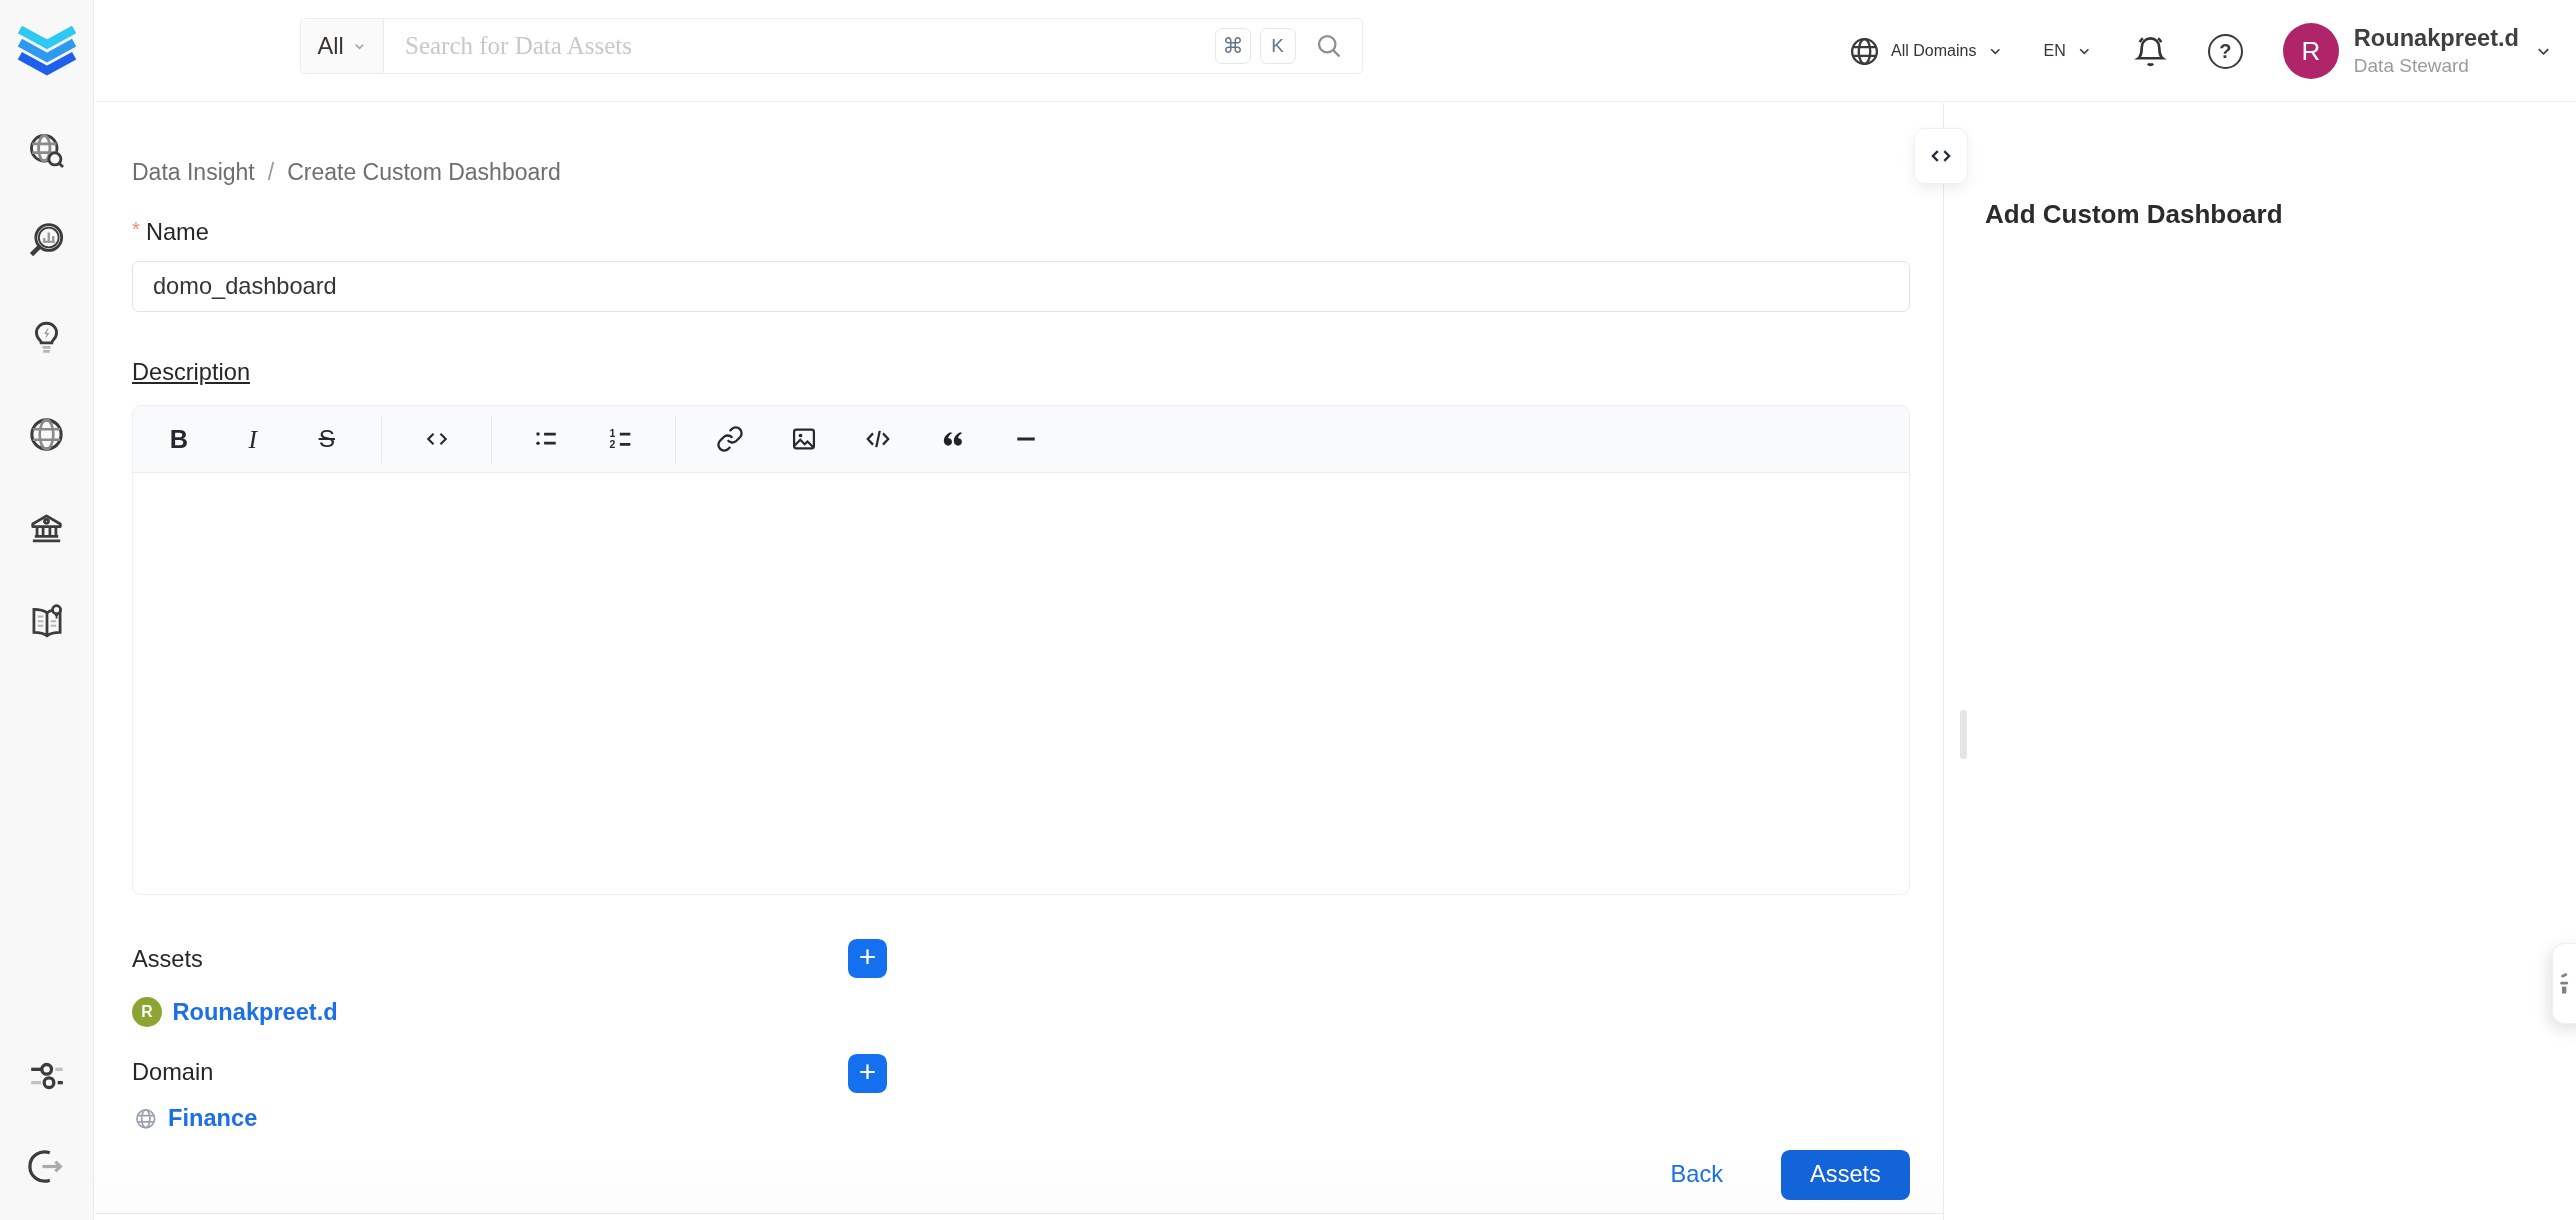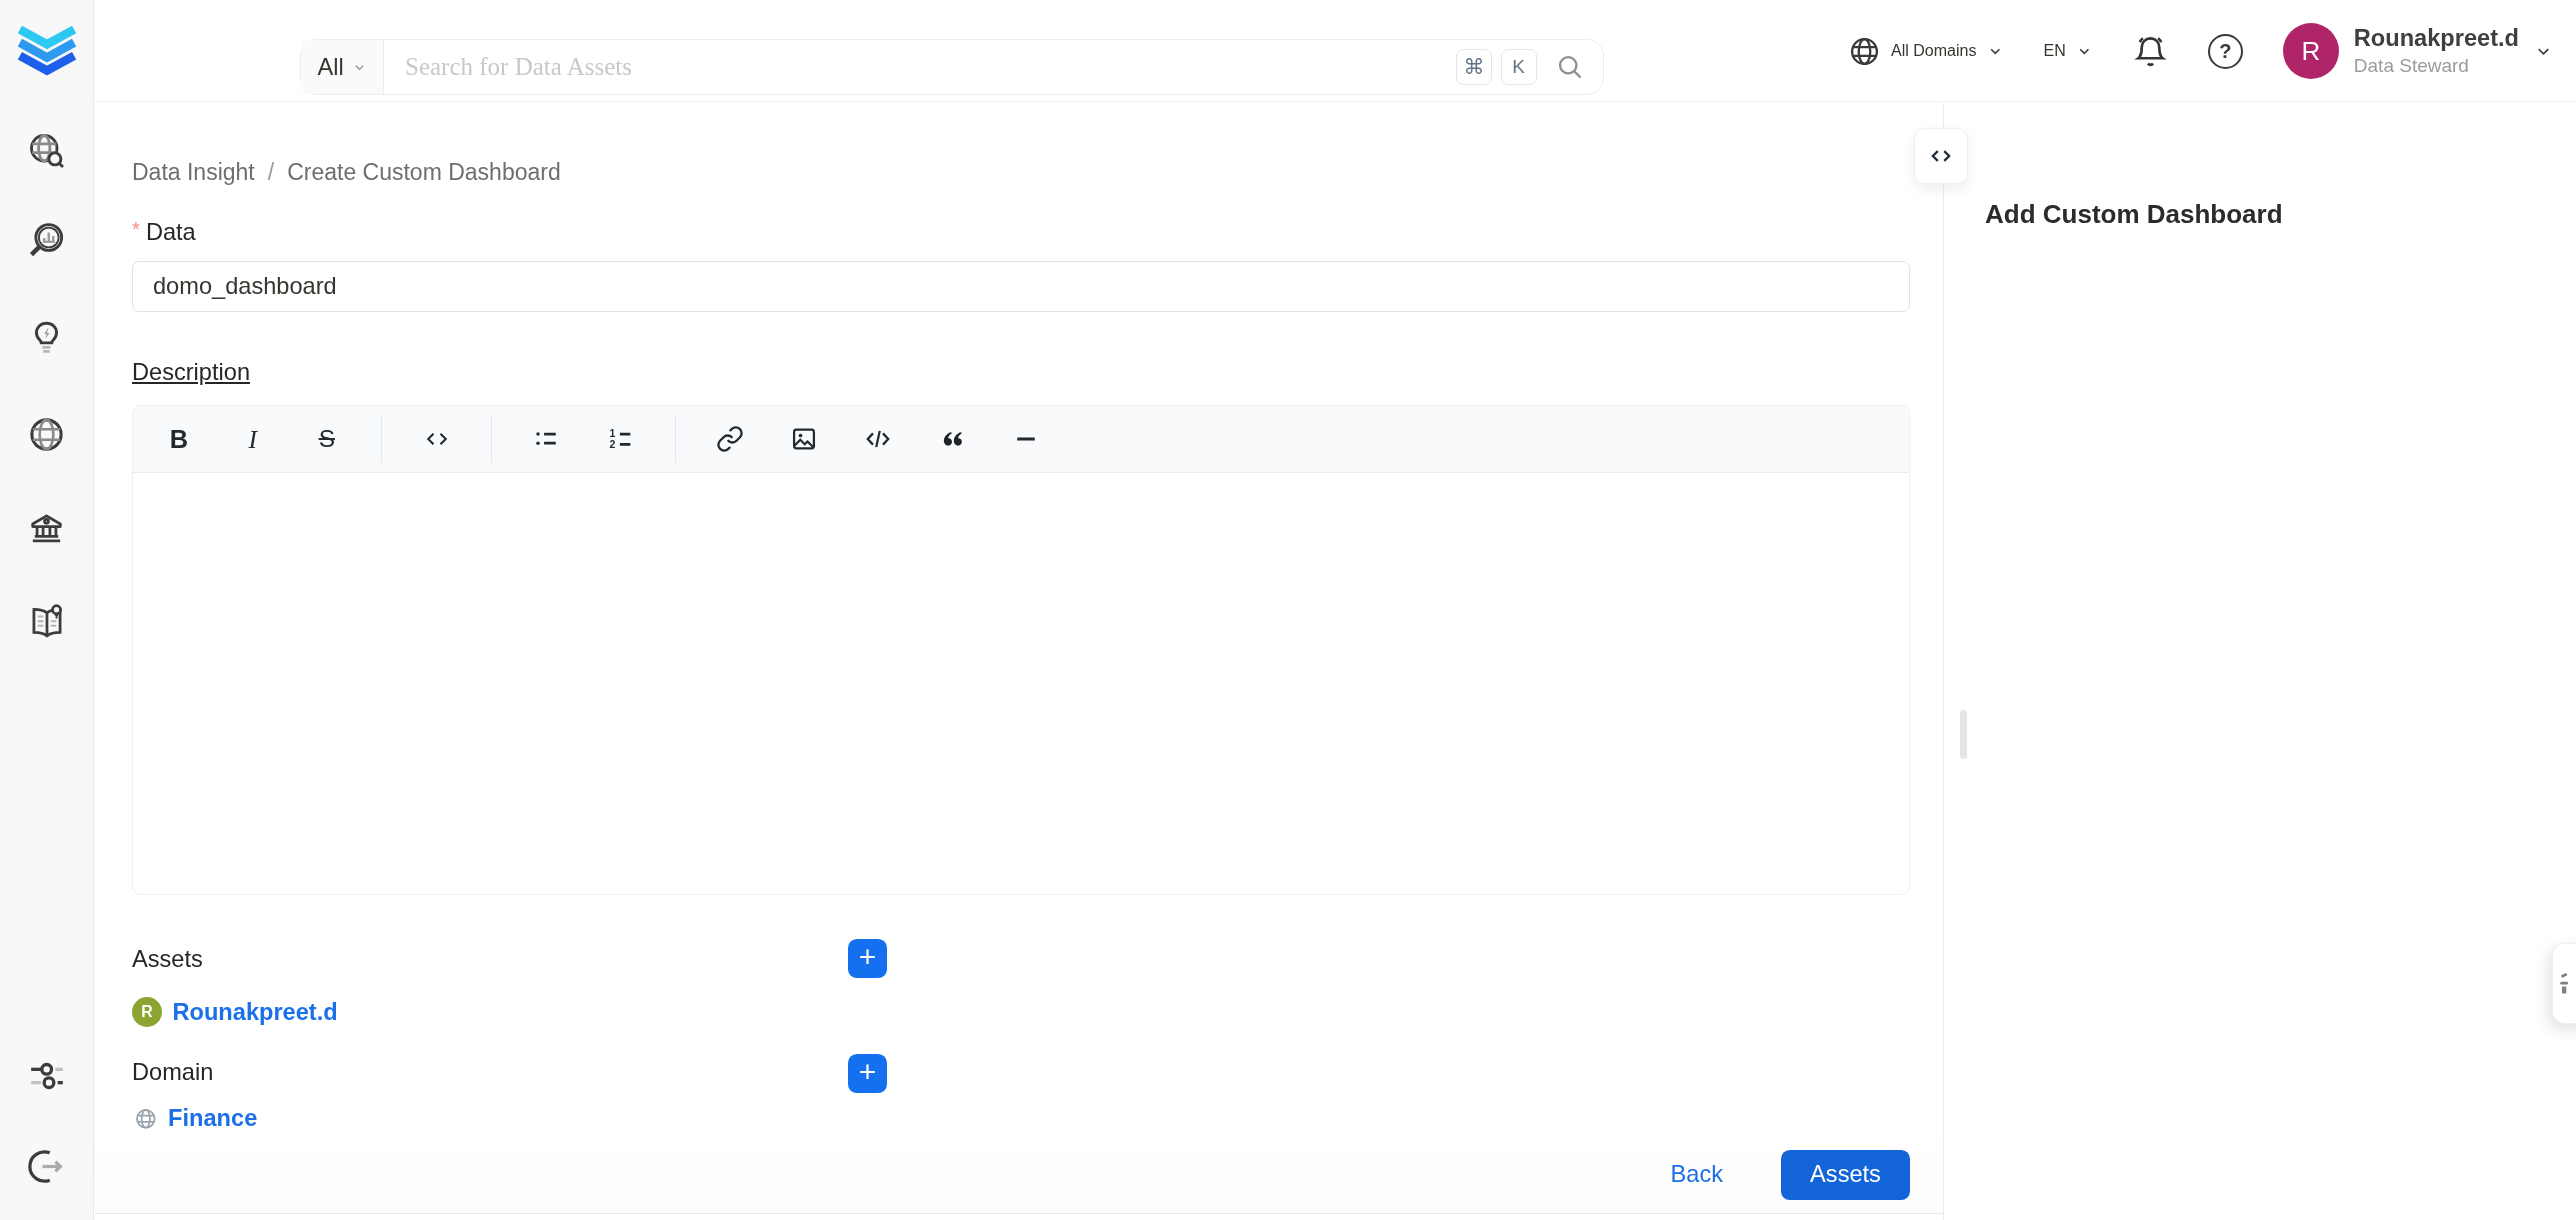--- a/index.html
+++ b/index.html
@@ -15,23 +15,23 @@
     background:#f8f8f9; border-right:0.9px solid #e9e9ea; z-index:5; }
   .logo { position:absolute; left:12.3px; top:19px; width:70px; height:65px; }
   .side-icon { position:absolute; left:50%; transform:translateX(-50%);
     width:42px; height:42px; display:flex; align-items:center; justify-content:center; cursor:pointer; }
   .si-1{top:129px}.si-2{top:219px}.si-3{top:316px}.si-4{top:413px}.si-5{top:507px}.si-6{top:601px}
   .si-settings{top:1055px}.si-logout{top:1145px}
 
   
   .header { position:absolute; left:95px; top:0; width:2481px; height:102px;
     background:#fff; border-bottom:0.9px solid #efefef; z-index:4; }
-  .search-bar { position:absolute; left:205px; top:18.4px; width:1304px; height:56px;
-    border:0.9px solid #ececf0; border-radius:17px; background:#fff;
-    display:flex; align-items:center;margin-top:21px; }
+  .search-bar { position:absolute; left:205px; top:18.4px; width:1063px; height:56px;
+    border:0.9px solid #ececf0; border-radius:5px; background:#fff;
+    display:flex; align-items:center; }
   .search-scope { width:83px; height:100%; background:#fafafa; border-right:0.9px solid #ececf0;
     border-radius:7.9px 0 0 7.9px; display:flex; align-items:center; justify-content:center; gap:7.9px; cursor:pointer; }
   .search-scope-label { font-size:23.6px; color:#37352f; }
   .search-input { flex:1; height:100%; border:none; outline:none; font-size:25px;
     padding:0 21px; color:#7f1d1d; background:transparent; font-family:Liberation Serif, serif; }
   .search-input::placeholder { color:#c8c8cd; }
   .kbd { width:36px; height:36px; border:1.3px solid #e3e7ee; border-radius:7px;
     display:flex; align-items:center; justify-content:center; color:#64748b;
     font-size:19px; margin-right:8.8px; background:#fff; }
   .kbd.mod { font-family:"DejaVu Sans", sans-serif; font-size:21px; }
@@ -264,21 +264,21 @@
 </header>
 
 <main class="main">
   <div class="breadcrumb">
     <span class="crumb-link">Data Insight</span>
     <span class="crumb-sep">/</span>
     <span>Create Custom Dashboard</span>
   </div>
 
   <div class="field-label name-label">
-    <span class="req">*</span><span>Data</span>
+    <span class="req">*</span><span>Name</span>
   </div>
   <input class="name-input" type="text" value="domo_dashboard" style="">
 
   <div class="field-label desc-label">Description</div>
 
   <div class="editor">
     <div class="toolbar">
       <span class="tb-btn tb-bold">B</span>
       <span class="tb-btn tb-italic">I</span>
       <span class="tb-btn tb-strike">S</span>

